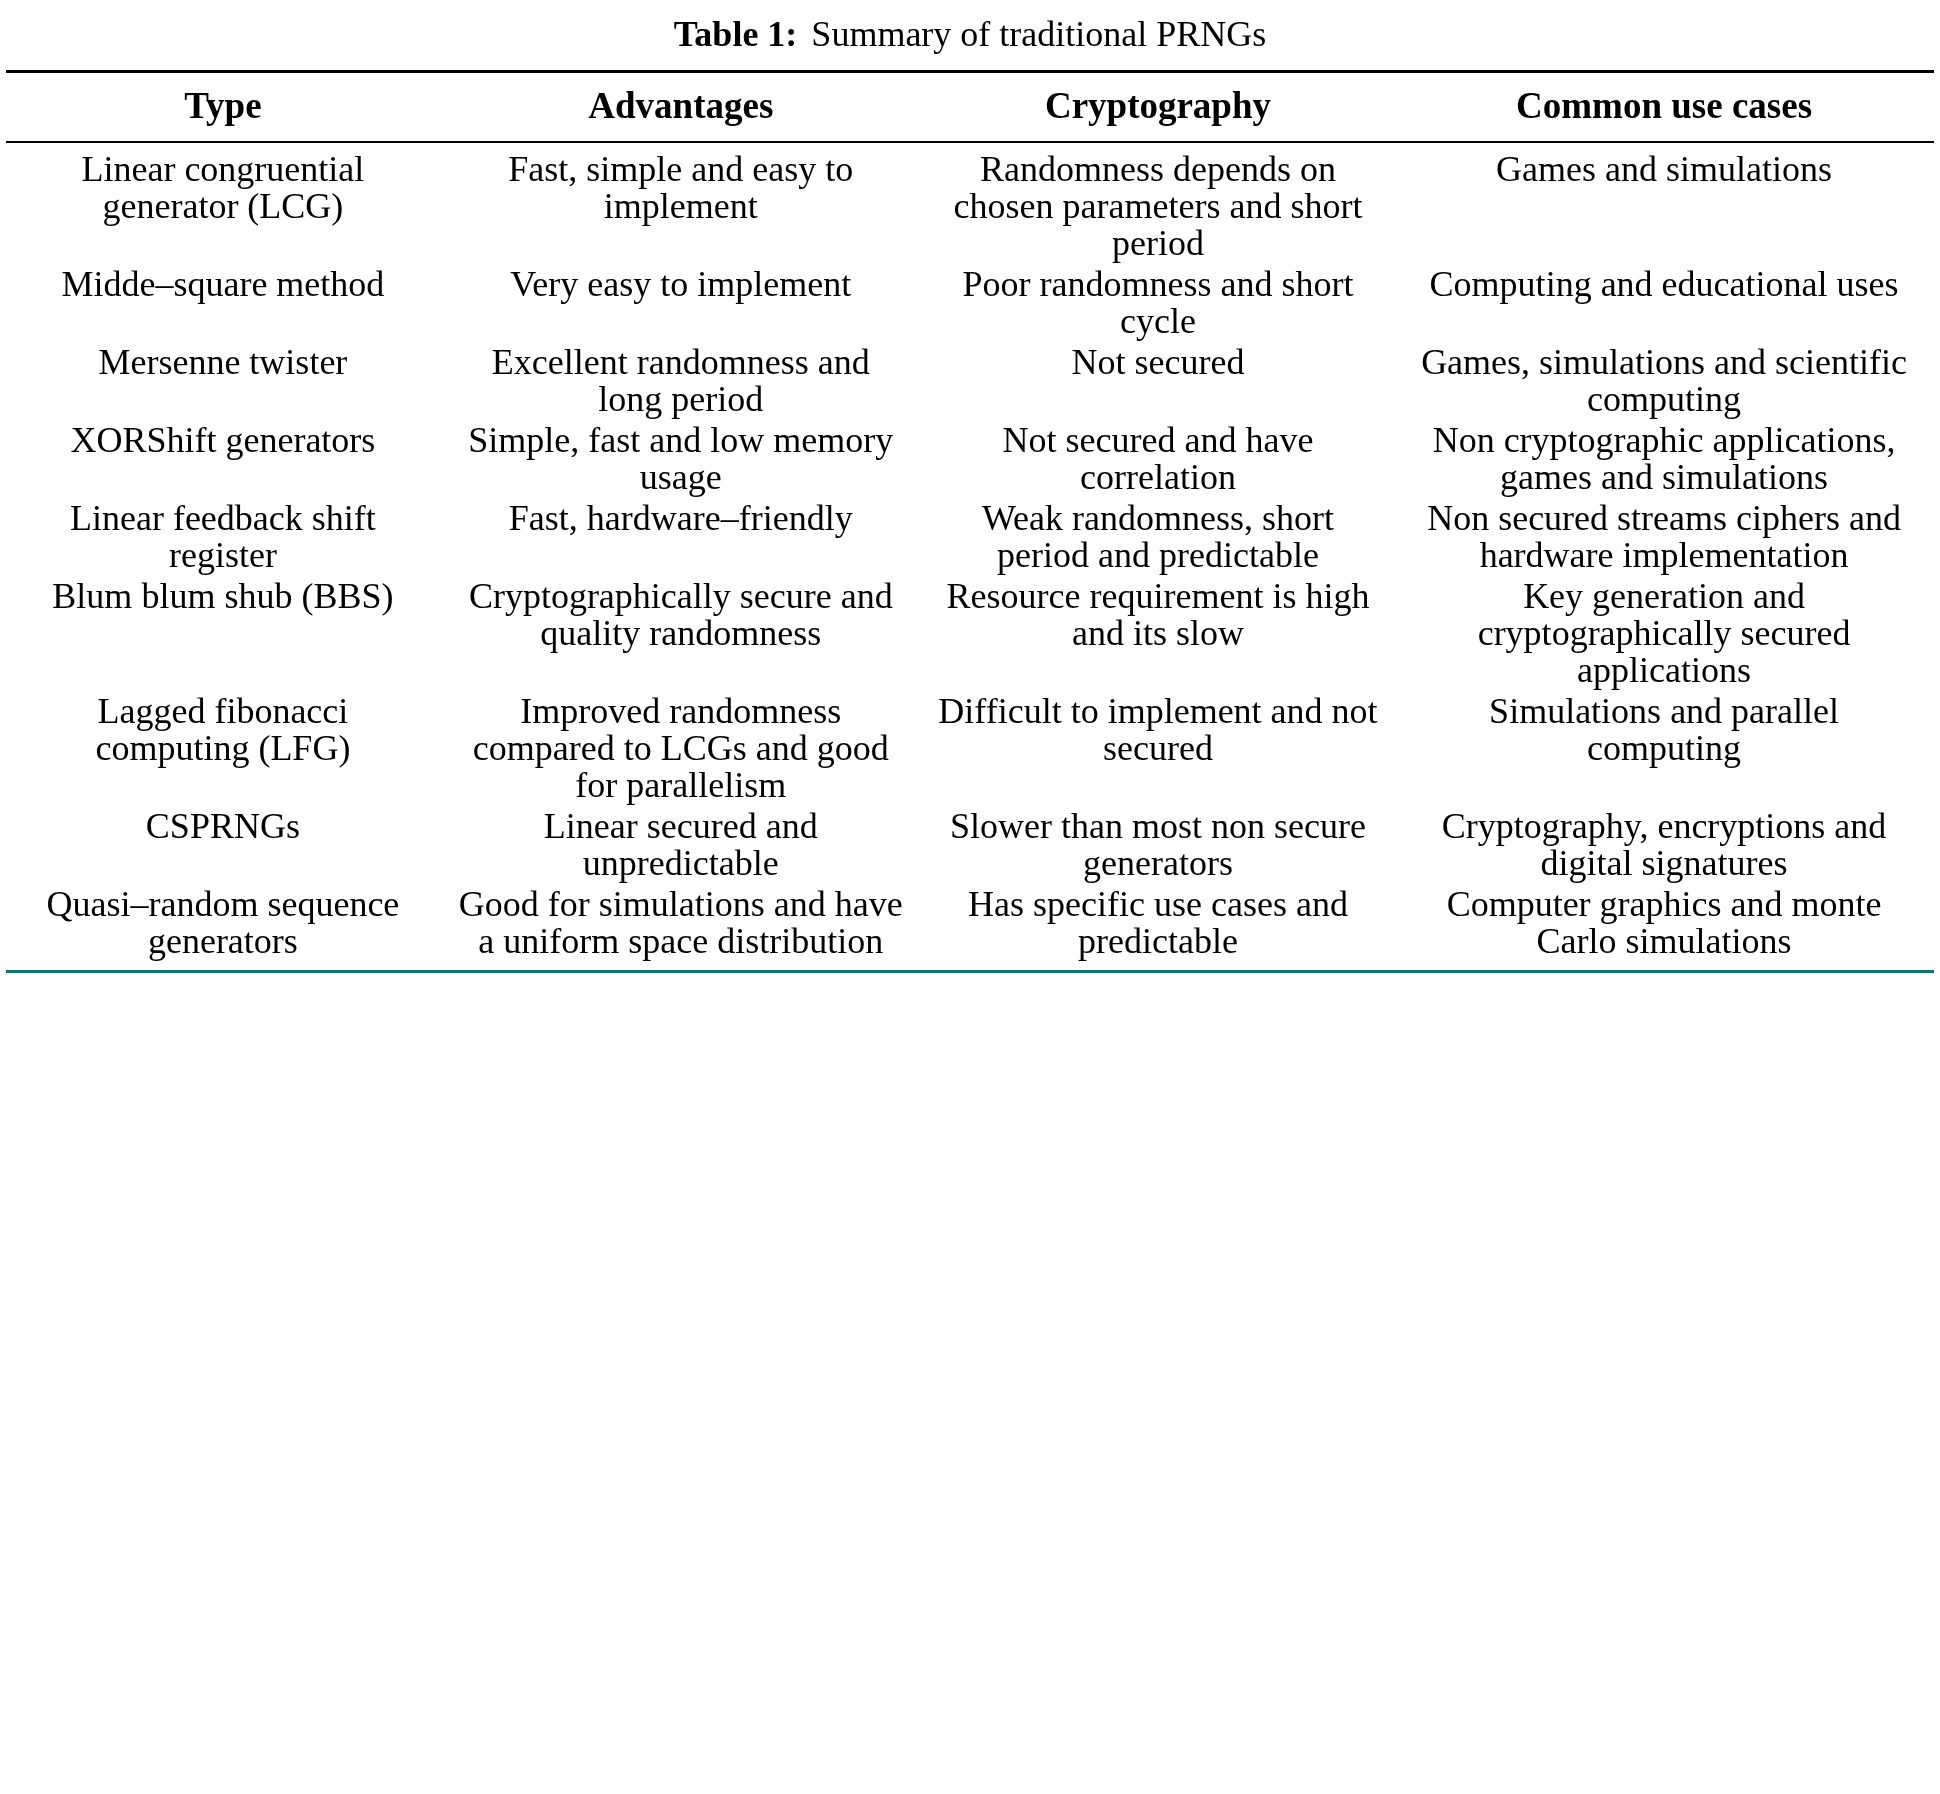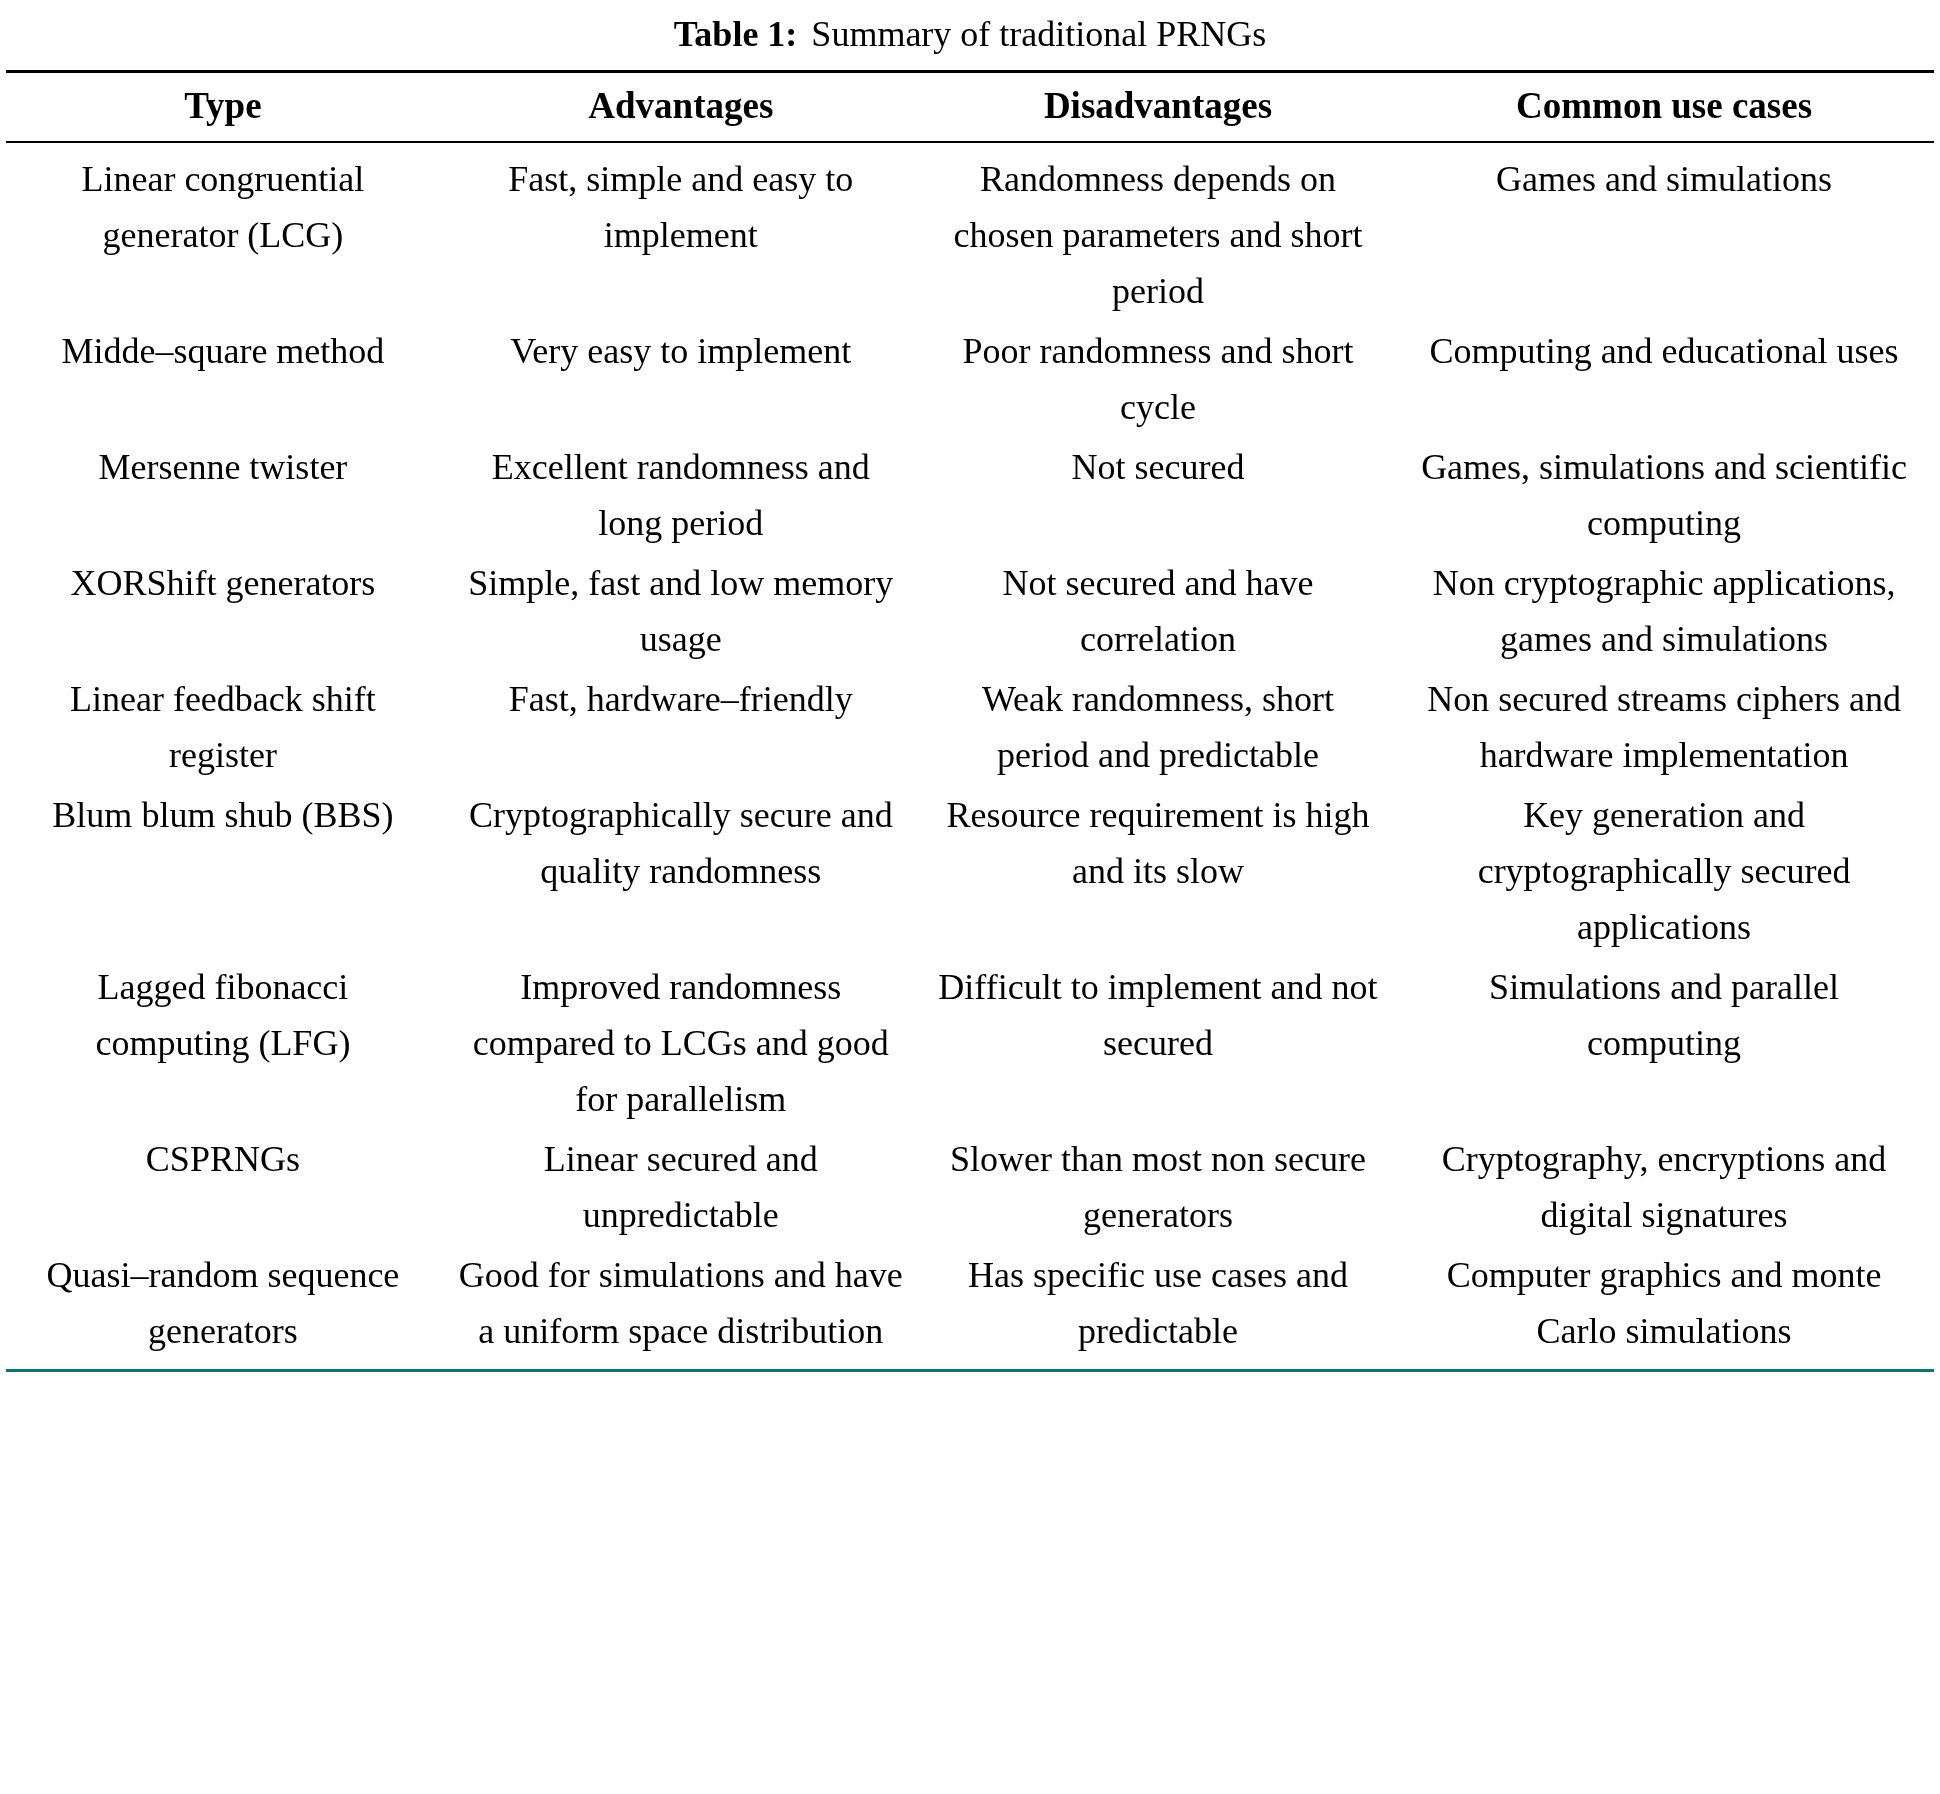--- a/index.html
+++ b/index.html
@@ -37,21 +37,21 @@
   table.prng-table thead th {
     font-weight: bold;
     font-size: 37px;
     line-height: 46px;
     text-align: center;
     padding: 10px 10px 12px 10px;
     border-bottom: 2px solid #000000;
   }
   table.prng-table td {
     font-size: 36px;
-    line-height: 56px;
+    line-height: 37px;
     text-align: center;
     vertical-align: top;
     padding: 2px 16px;
   }
   table.prng-table tbody tr:first-child td {
     padding-top: 8px;
   }
   table.prng-table tbody tr:last-child td {
     padding-bottom: 10px;
   }
@@ -73,21 +73,21 @@
     <colgroup>
       <col class="c1">
       <col class="c2">
       <col class="c3">
       <col class="c4">
     </colgroup>
     <thead>
       <tr id="header-row">
           <th>Type</th>
           <th>Advantages</th>
-          <th>Disadvantages</th>
+          <th>Cryptography</th>
           <th>Common use cases</th>
         </tr>
     </thead>
     <tbody id="table-body">
         <tr>
           <td>Linear congruential generator (LCG)</td>
           <td>Fast, simple and easy to implement</td>
           <td>Randomness depends on chosen parameters and short period</td>
           <td>Games and simulations</td>
         </tr>

